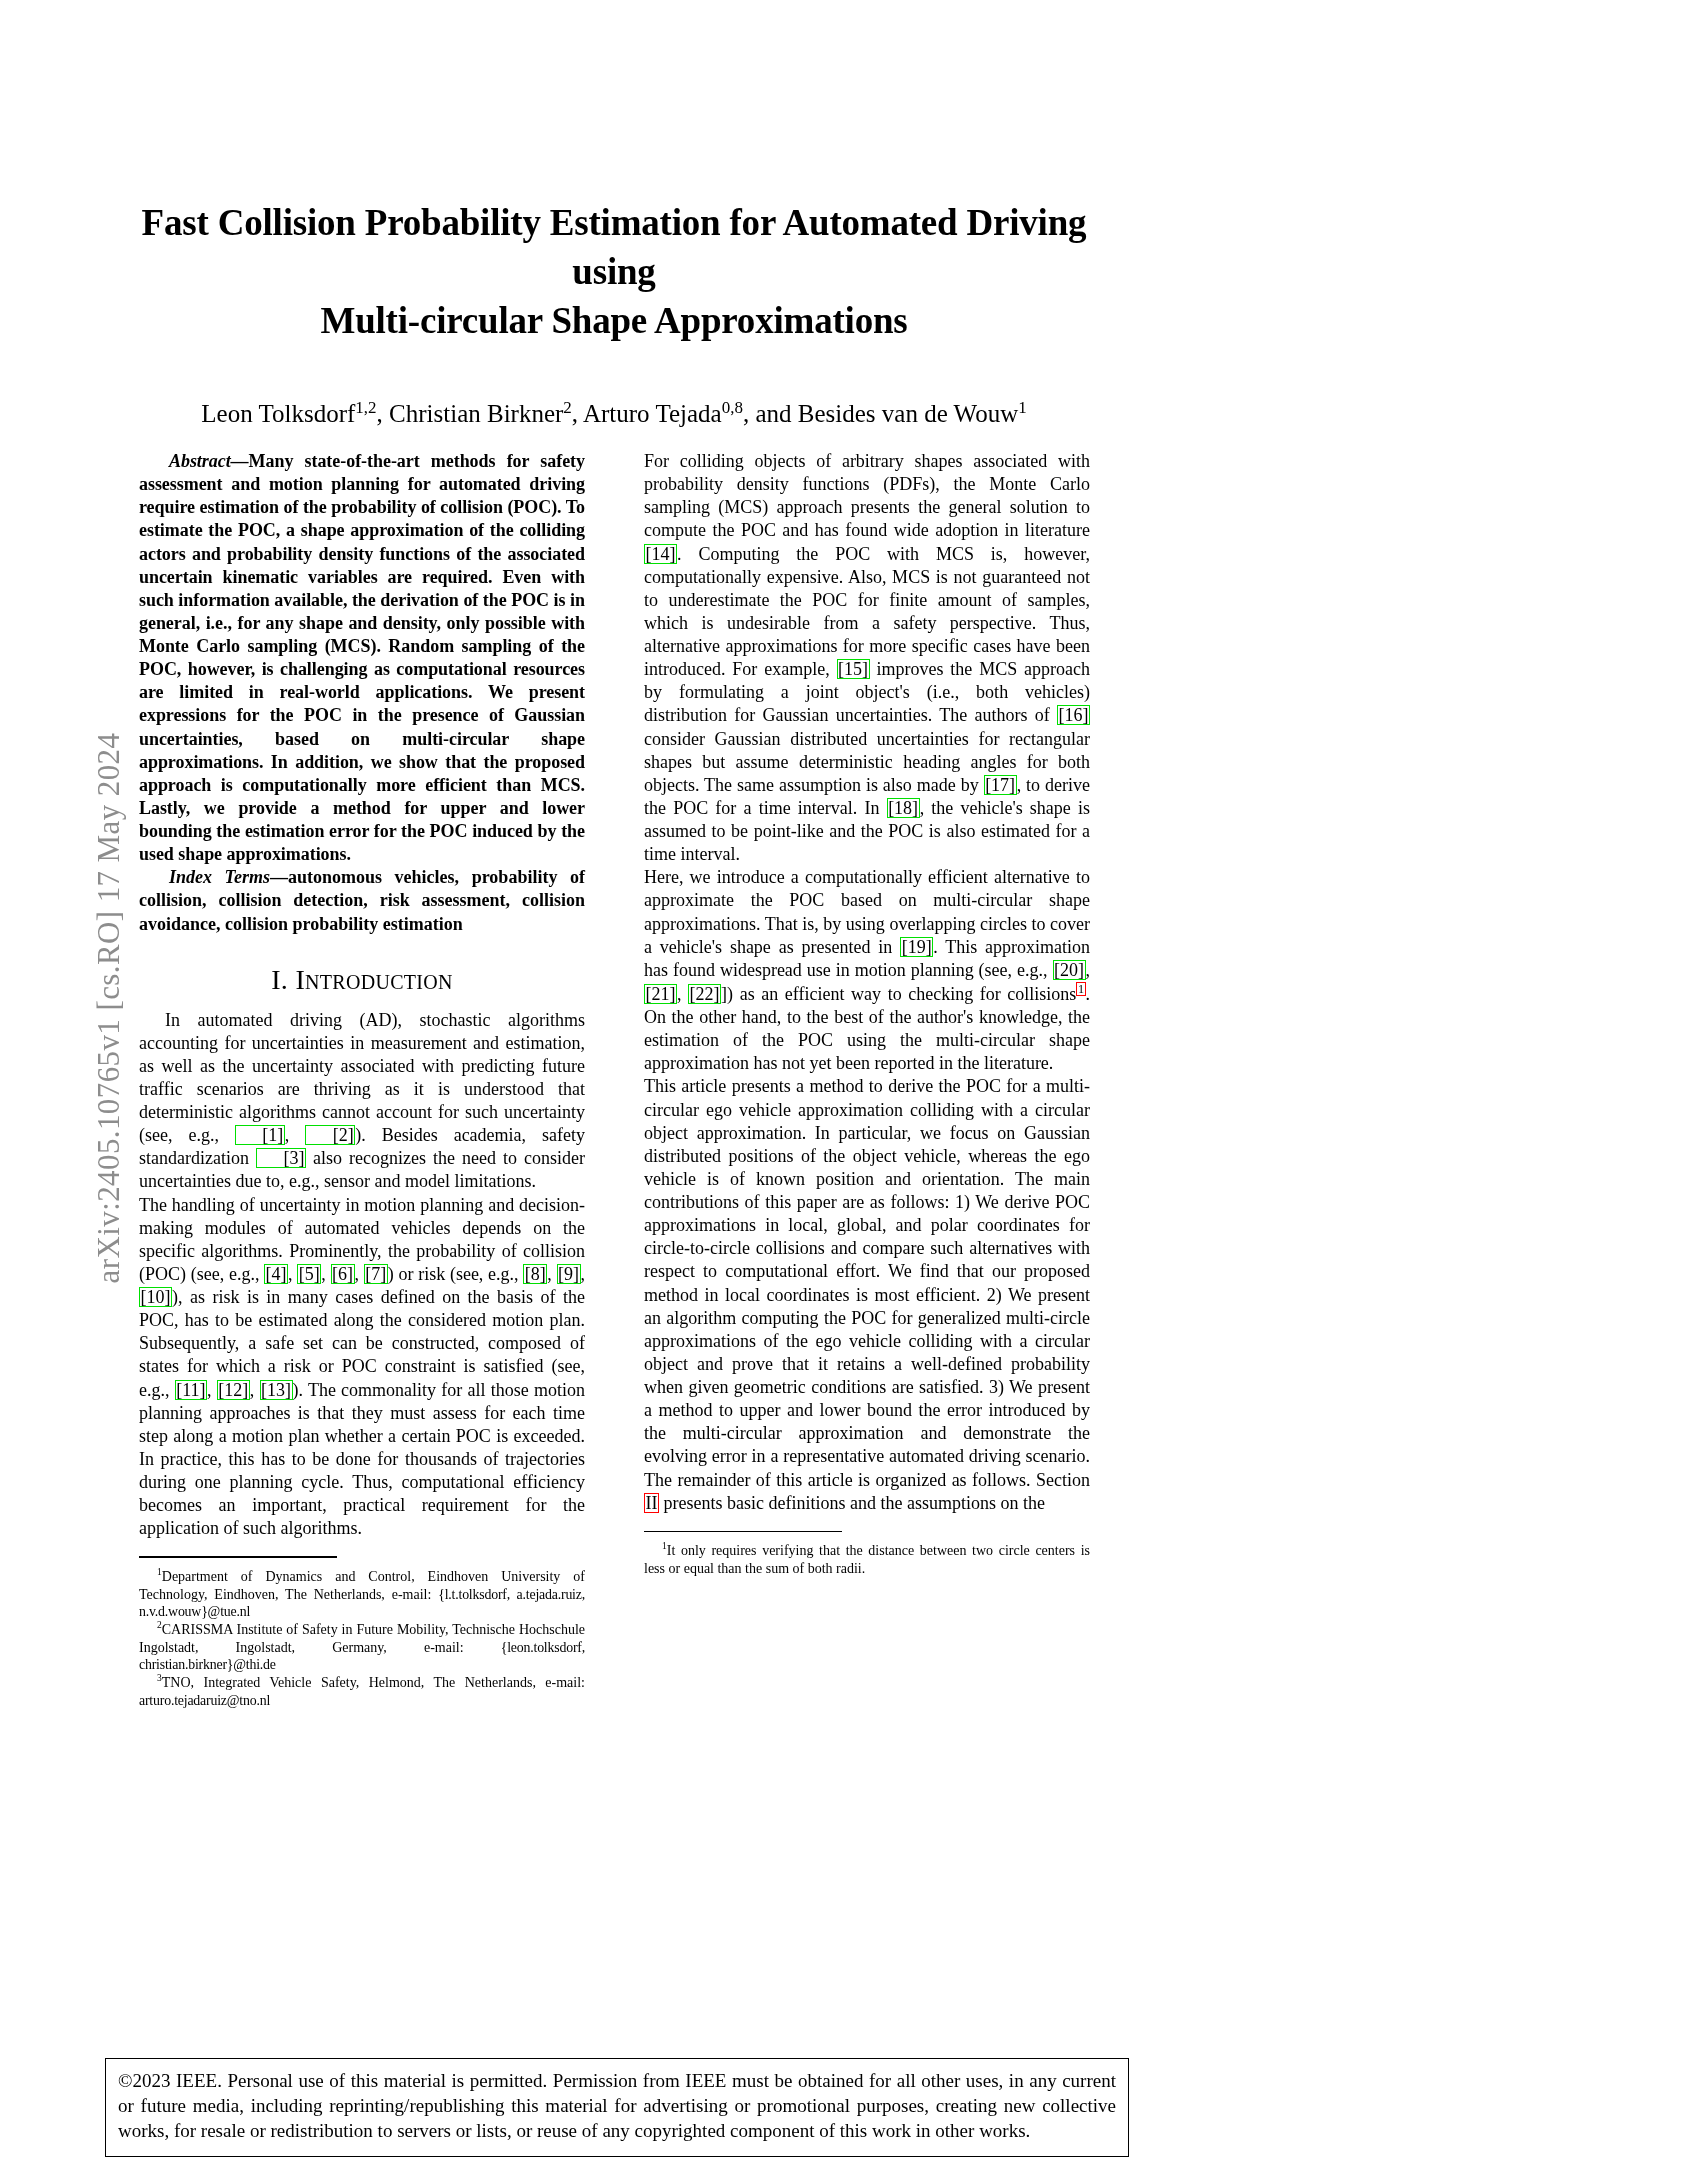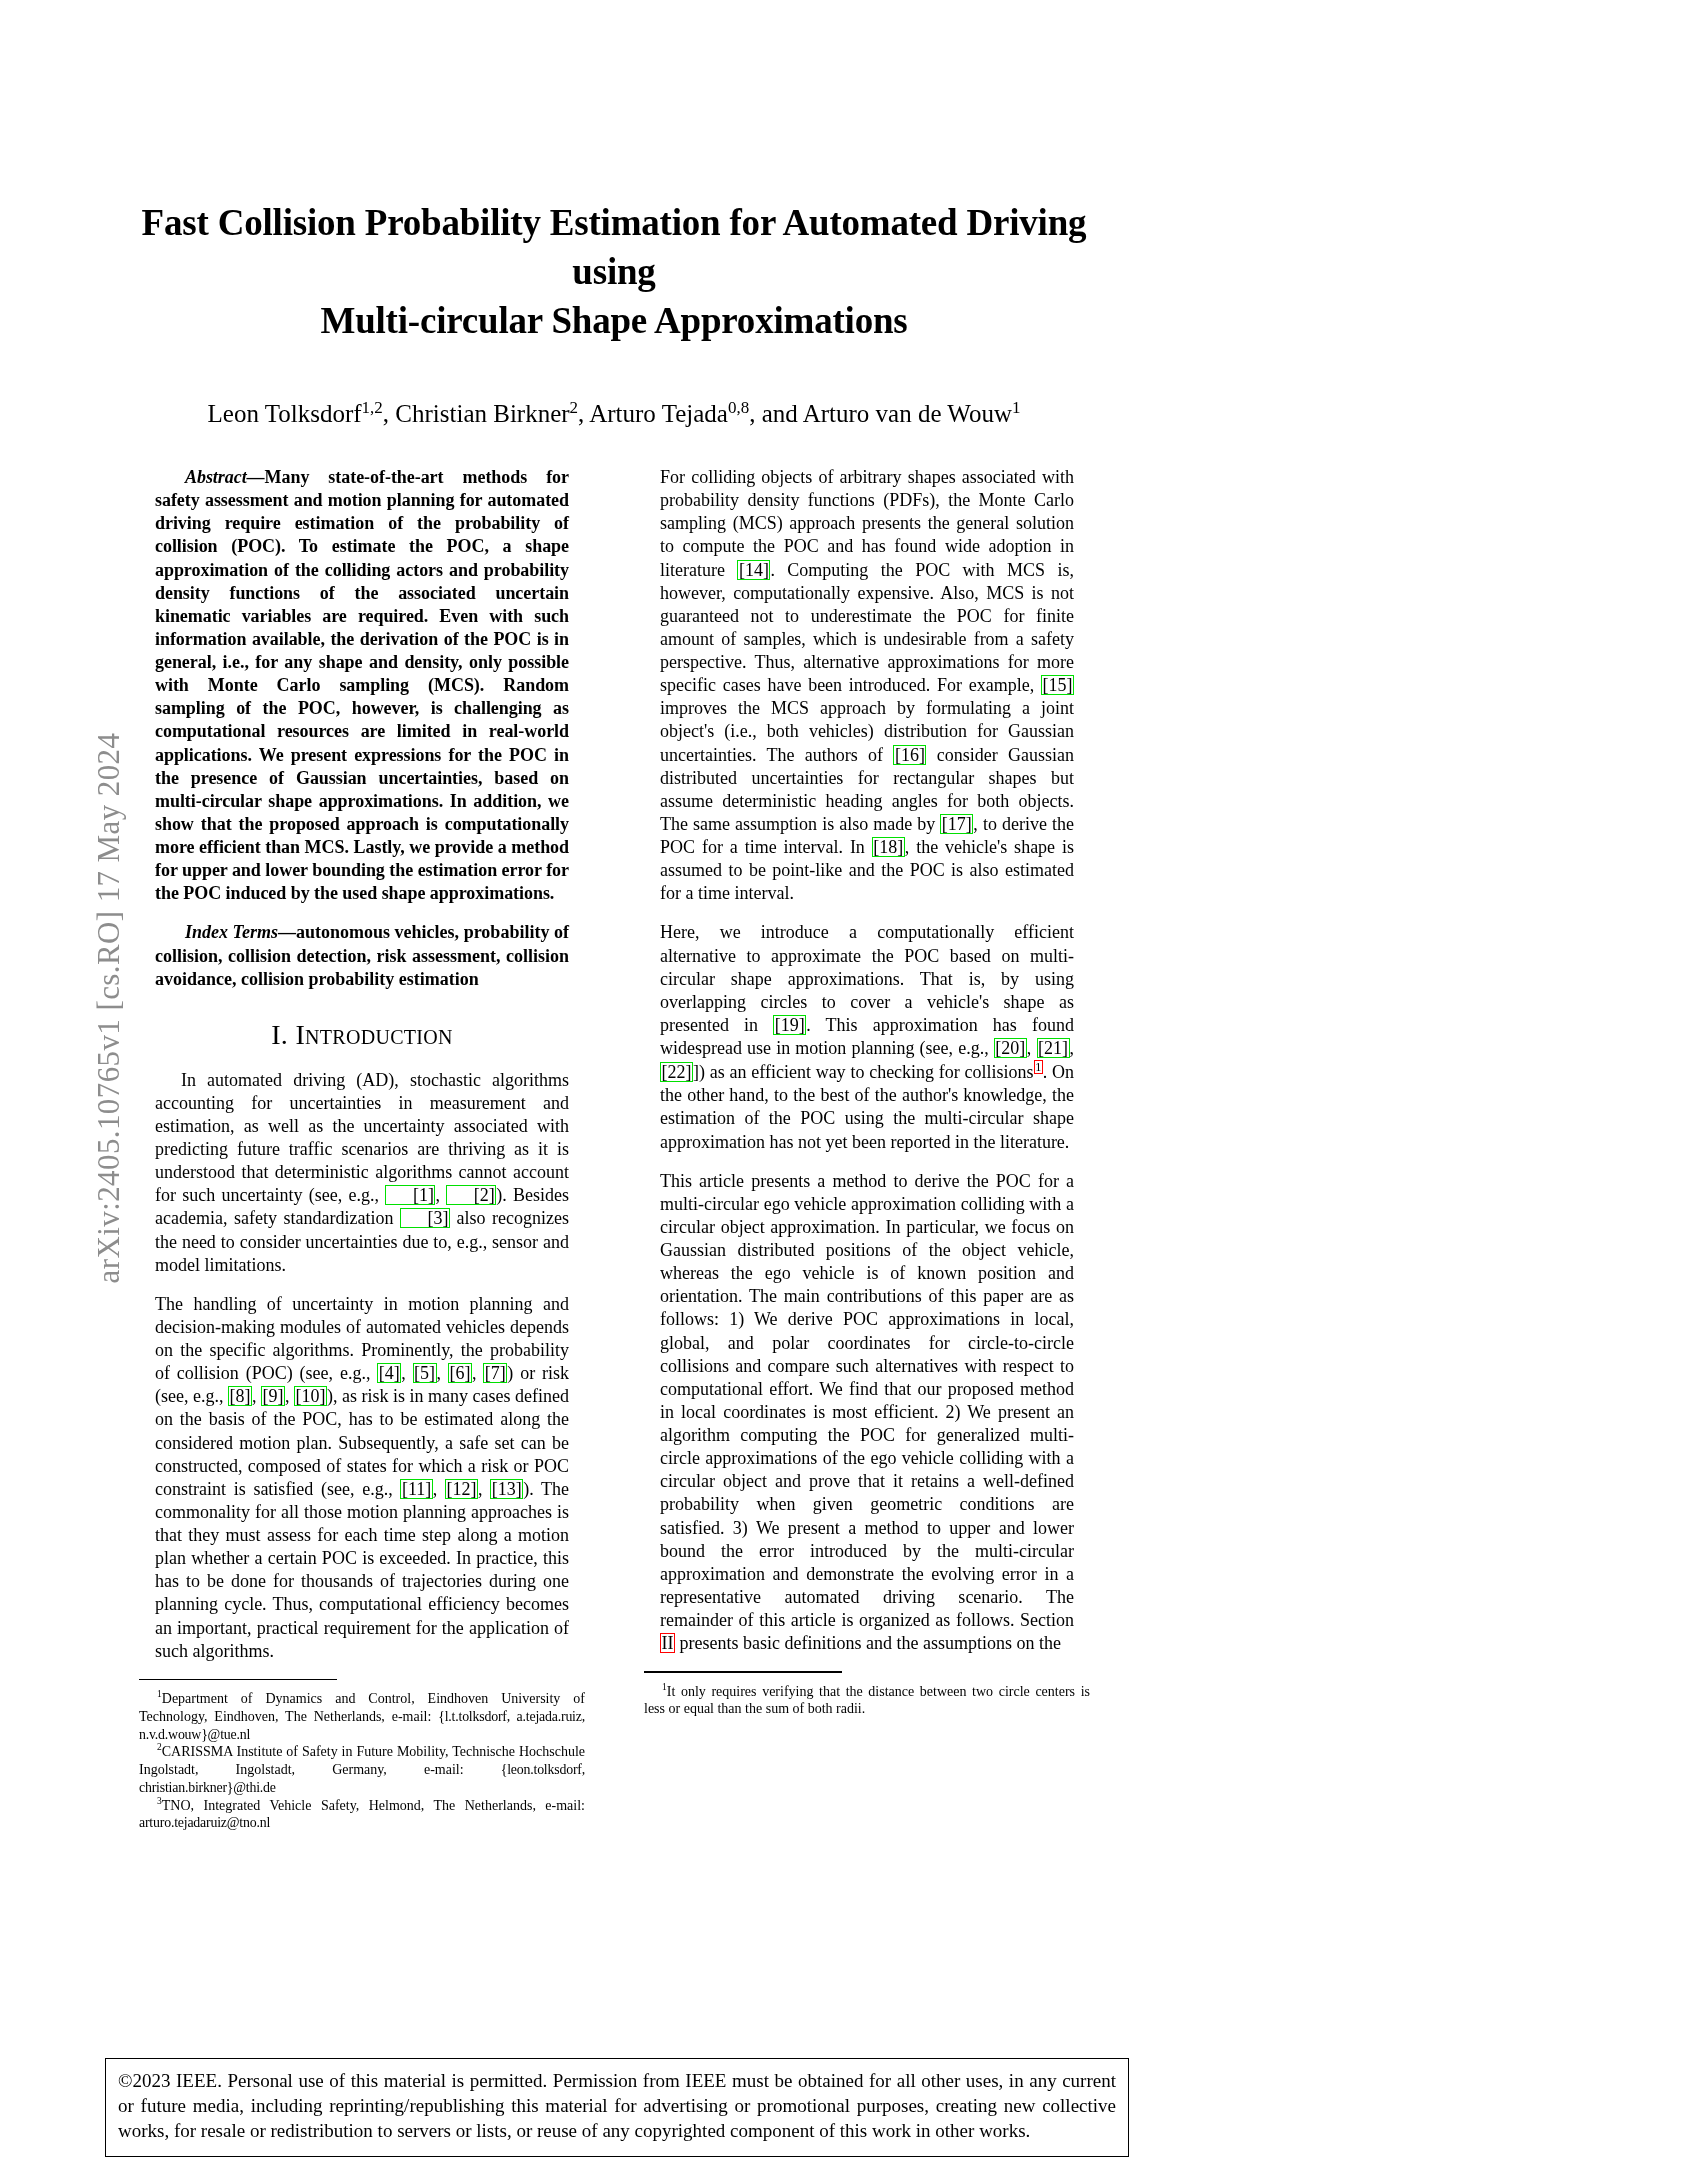--- a/index.html
+++ b/index.html
@@ -67,21 +67,21 @@
     top:0;
     width:446px;
     text-align:justify;
     font-size:18px;
     line-height:1.285;
     hyphens:none;
   }
   #col-left{ left:0px; }
   #col-right{ left:505px; }
 
-  .col p{ margin:16px; }
+  .col p{ margin:0; }
   .p-indent{ text-indent:26px; }
   .abstract{
     font-weight:bold;
     text-indent:30px;
     letter-spacing:-0.05px;
   }
   .abstract .lead{ font-style:italic; font-weight:bold; }
   .idxterms{
     font-weight:bold;
     text-indent:30px;
@@ -154,21 +154,21 @@
 <div id="page">
 
   <div id="arxiv-stamp">arXiv:2405.10765v1  [cs.RO]  17 May 2024</div>
 
   <div id="title-block">
     <h1 id="paper-title">
       <span class="tline">Fast Collision Probability Estimation for Automated Driving using</span>
       <span class="tline">Multi-circular Shape Approximations</span>
     </h1>
     <div id="author-line">
-      <span>Leon Tolksdorf</span><sup>1,2</sup><span>, </span><span>Christian Birkner</span><sup>2</sup><span>, </span><span>Arturo Tejada</span><sup>0,8</sup><span>, and </span><span>Arturo van de Wouw</span><sup>1</sup>
+      <span>Leon Tolksdorf</span><sup>1,2</sup><span>, </span><span>Christian Birkner</span><sup>2</sup><span>, </span><span>Arturo Tejada</span><sup>0,8</sup><span>, and </span><span>Besides van de Wouw</span><sup>1</sup>
     </div>
   </div>
 
   <div id="columns">
 
     <div class="col" id="col-left">
 
       <p class="abstract"><span class="lead">Abstract</span><span>—</span><span>Many state-of-the-art methods for safety assessment and motion planning for automated driving require estimation of the probability of collision (POC). To estimate the POC, a shape approximation of the colliding actors and probability density functions of the associated uncertain kinematic variables are required. Even with such information available, the derivation of the POC is in general, i.e., for any shape and density, only possible with Monte Carlo sampling (MCS). Random sampling of the POC, however, is challenging as computational resources are limited in real-world applications. We present expressions for the POC in the presence of Gaussian uncertainties, based on multi-circular shape approximations. In addition, we show that the proposed approach is computationally more efficient than MCS. Lastly, we provide a method for upper and lower bounding the estimation error for the POC induced by the used shape approximations.</span></p>
 
       <p class="idxterms"><span class="lead">Index Terms</span><span>—</span><span>autonomous vehicles, probability of collision, collision detection, risk assessment, collision avoidance, collision probability estimation</span></p>

